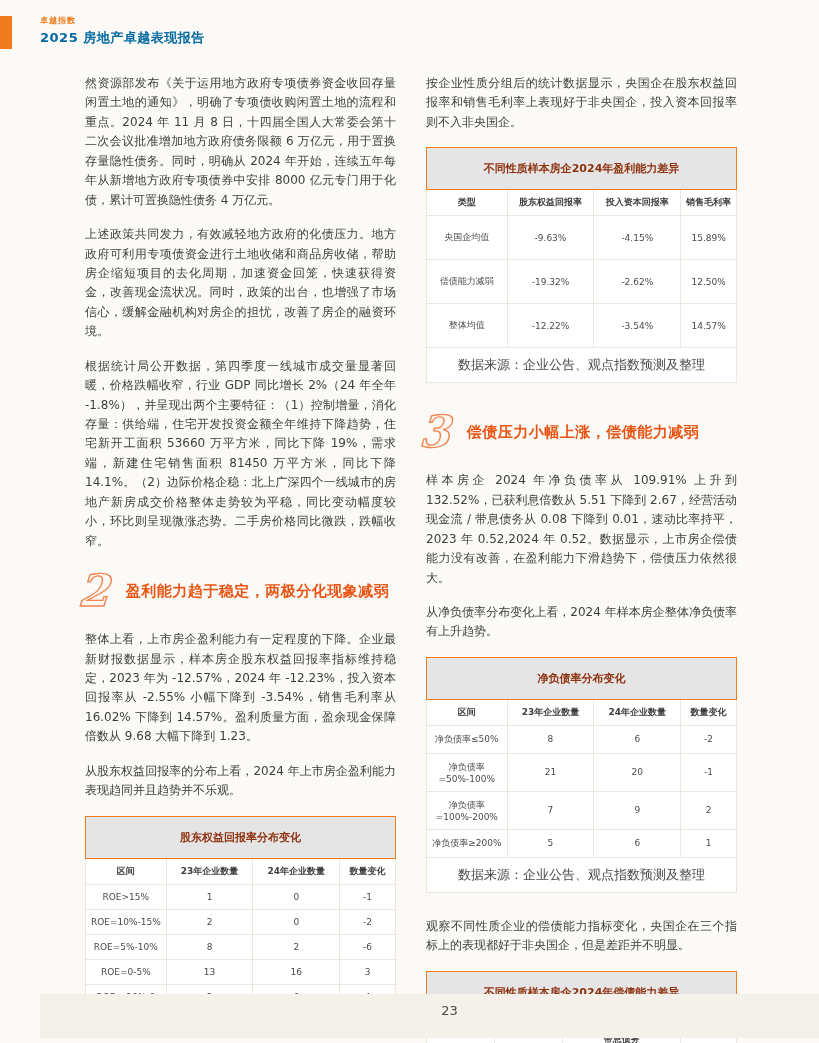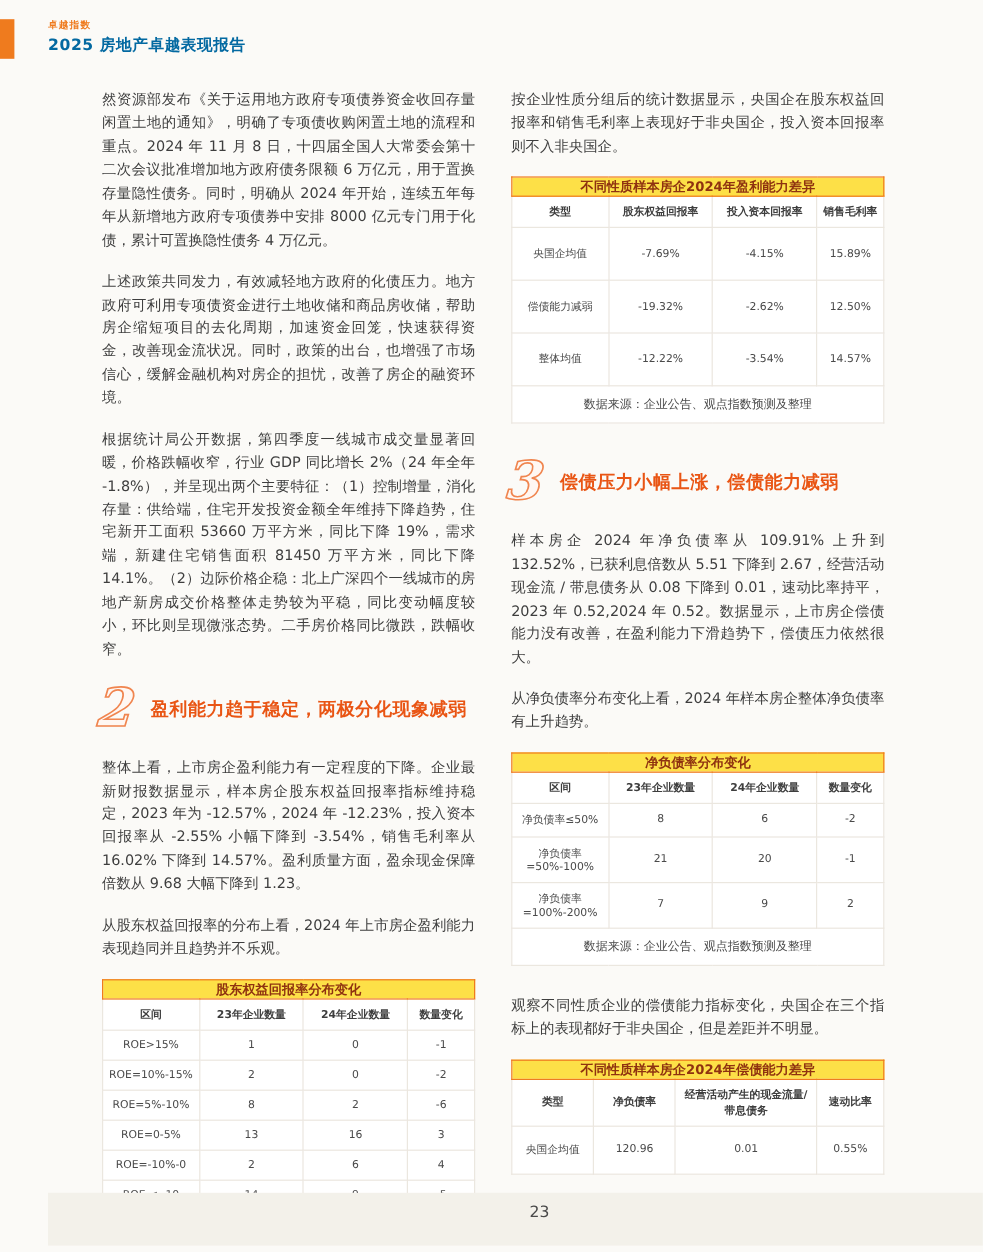--- a/index.html
+++ b/index.html
@@ -28,31 +28,31 @@
   .sec-num{
     font-family:"DejaVu Serif","Liberation Serif",serif;
     font-style:italic;font-weight:bold;font-size:44px;line-height:1;
     color:#FFF7F2;-webkit-text-stroke:1.4px #F0854F;
     transform:skewX(-6deg);
   }
   .sec-title{font-size:15px;color:#E95514;font-weight:bold;margin:0;letter-spacing:.5px;line-height:1.35;}
 
   
   .report-table{width:100%;border-collapse:collapse;background:#FFFFFF;text-align:center;color:#4A4A4A;margin:4px 0 24px 0;}
-  .report-table .t-title{background:#fde047;color:#8F3210;font-size:11px;font-weight:bold;padding:0 4px;border:1px solid #EF7B1E;}
+  .report-table .t-title{background:#e5e5e5;color:#8F3210;font-size:11px;font-weight:bold;padding:13px 4px;border:1px solid #EF7B1E;}
   .report-table th{font-size:9px;font-weight:bold;color:#3E3E3E;}
   .report-table th,.report-table td{border:1px solid #EBE7DF;font-size:9px;padding:6px 3px;}
   .report-table th:first-child{width:26%;}
   .report-table th:last-child{width:18%;}
   .wide-mid th:first-child{width:22%;}
   .wide-mid th:nth-child(3){width:38%;}
   .t-dist tbody td{padding:7px 3px;}
   .t-profit tbody td{padding:15px 3px;}
   .t-debt tbody td{padding:13px 3px;}
-  .report-table .t-source{font-size:10px;padding:8px 4px;font-family:Liberation Mono, monospace;}
+  .report-table .t-source{font-size:13px;padding:8px 4px;font-family:Liberation Mono, monospace;}
 
   
   .bottom-strip{position:absolute;left:0;bottom:5px;width:100%;height:44px;background:#F3F1EA;margin-left:40px;}
   .page-number{text-align:center;font-size:13px;color:#4A4A4A;padding-top:9px;}
 </style>
 </head>
 <body>
 
 <div class="page">
 
@@ -143,21 +143,21 @@
           <tr class="col-row">
               <th>类型</th>
               <th>股东权益回报率</th>
               <th>投入资本回报率</th>
               <th>销售毛利率</th>
             </tr>
         </thead>
         <tbody>
             <tr>
               <td>央国企均值</td>
-              <td>-7.69%</td>
+              <td>-9.63%</td>
               <td>-4.15%</td>
               <td>15.89%</td>
             </tr>
             <tr>
               <td>偿债能力减弱</td>
               <td>-19.32%</td>
               <td>-2.62%</td>
               <td>12.50%</td>
             </tr>
             <tr>
@@ -206,20 +206,26 @@
               <td>21</td>
               <td>20</td>
               <td>-1</td>
             </tr>
             <tr>
               <td>净负债率=100%-200%</td>
               <td>7</td>
               <td>9</td>
               <td>2</td>
             </tr>
+            <tr>
+              <td>净负债率≥200%</td>
+              <td>5</td>
+              <td>6</td>
+              <td>1</td>
+            </tr>
           </tbody>
         <tfoot>
           <tr>
             <td class="t-source" colspan="4">数据来源：企业公告、观点指数预测及整理</td>
           </tr>
         </tfoot>
       </table>
 
       <p class="body-text">观察不同性质企业的偿债能力指标变化，央国企在三个指标上的表现都好于非央国企，但是差距并不明显。</p>
 

